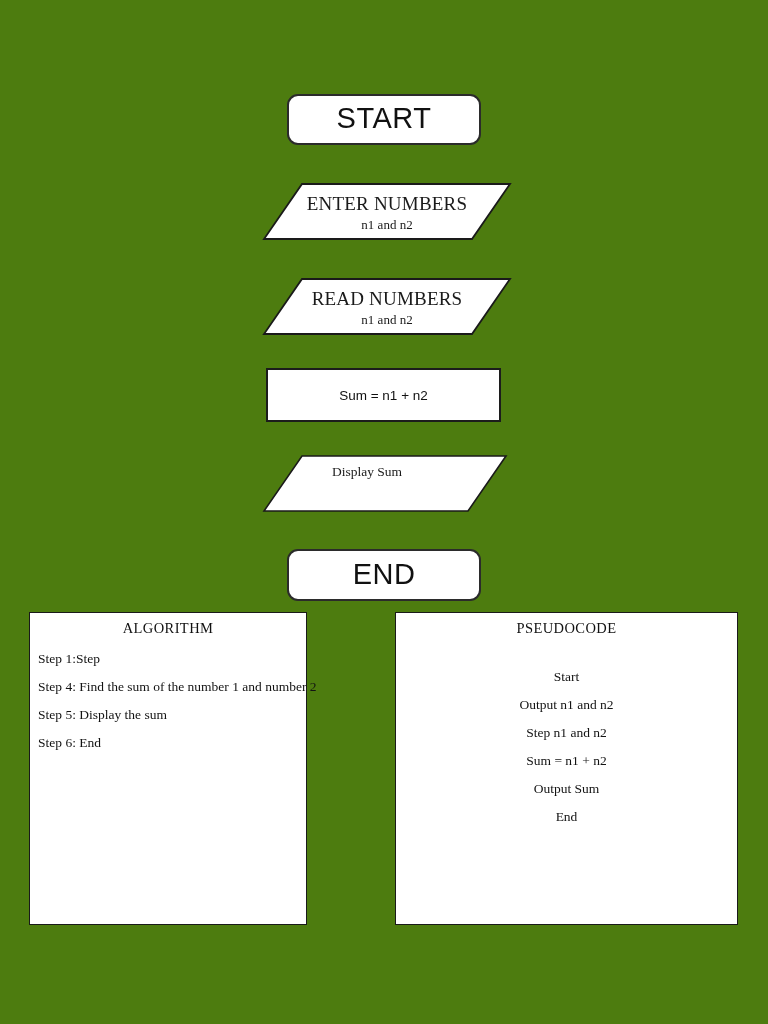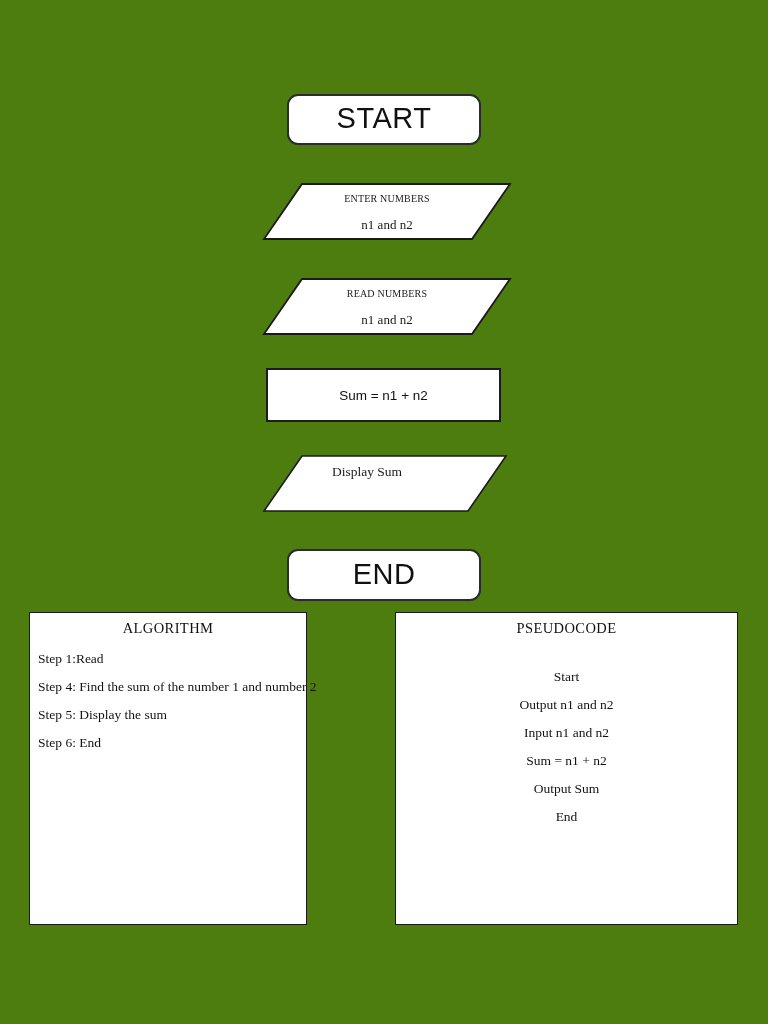--- a/index.html
+++ b/index.html
@@ -58,21 +58,21 @@
   .io-text {
     position: absolute;
     left: 0;
     right: 0;
     text-align: center;
     font-family: "Liberation Serif", "DejaVu Serif", serif;
     color: #1a1a1a;
     white-space: pre;
   }
   .io-text.line1 {
-    font-size: 10px;
+    font-size: 19px;
     letter-spacing: 0.2px;
   }
   .io-text.line2 {
     font-size: 13px;
   }
   .io-text.single {
     font-size: 13.5px;
   }
 
   
@@ -163,32 +163,32 @@
     <div class="io-text single" style="top:10px; right:36px;">Display Sum</div>
   </div>
 
   <div class="terminator" style="left:287px; top:549px; width:194px; height:52px;">
     <span class="term-label">END</span>
   </div>
 
   <div class="panel" style="left:29px; top:612px; width:278px; height:313px;">
     <div class="panel-title">ALGORITHM</div>
     <div class="panel-body">
-      <div class="panel-line left">Step 1:Read</div>
+      <div class="panel-line left">Step 1:Step</div>
       <div class="panel-line left">Step 4: Find the sum of the number 1 and number 2</div>
       <div class="panel-line left">Step 5: Display the sum</div>
       <div class="panel-line left">Step 6: End</div>
     </div>
   </div>
 
   <div class="panel" style="left:395px; top:612px; width:343px; height:313px;">
     <div class="panel-title">PSEUDOCODE</div>
     <div class="panel-body pseudo">
       <div class="panel-line center">Start</div>
       <div class="panel-line center">Output n1 and n2</div>
-      <div class="panel-line center">Input n1 and n2</div>
+      <div class="panel-line center">Step n1 and n2</div>
       <div class="panel-line center">Sum = n1 + n2</div>
       <div class="panel-line center">Output Sum</div>
       <div class="panel-line center">End</div>
     </div>
   </div>
 
 </div>
 
 </body></html>

